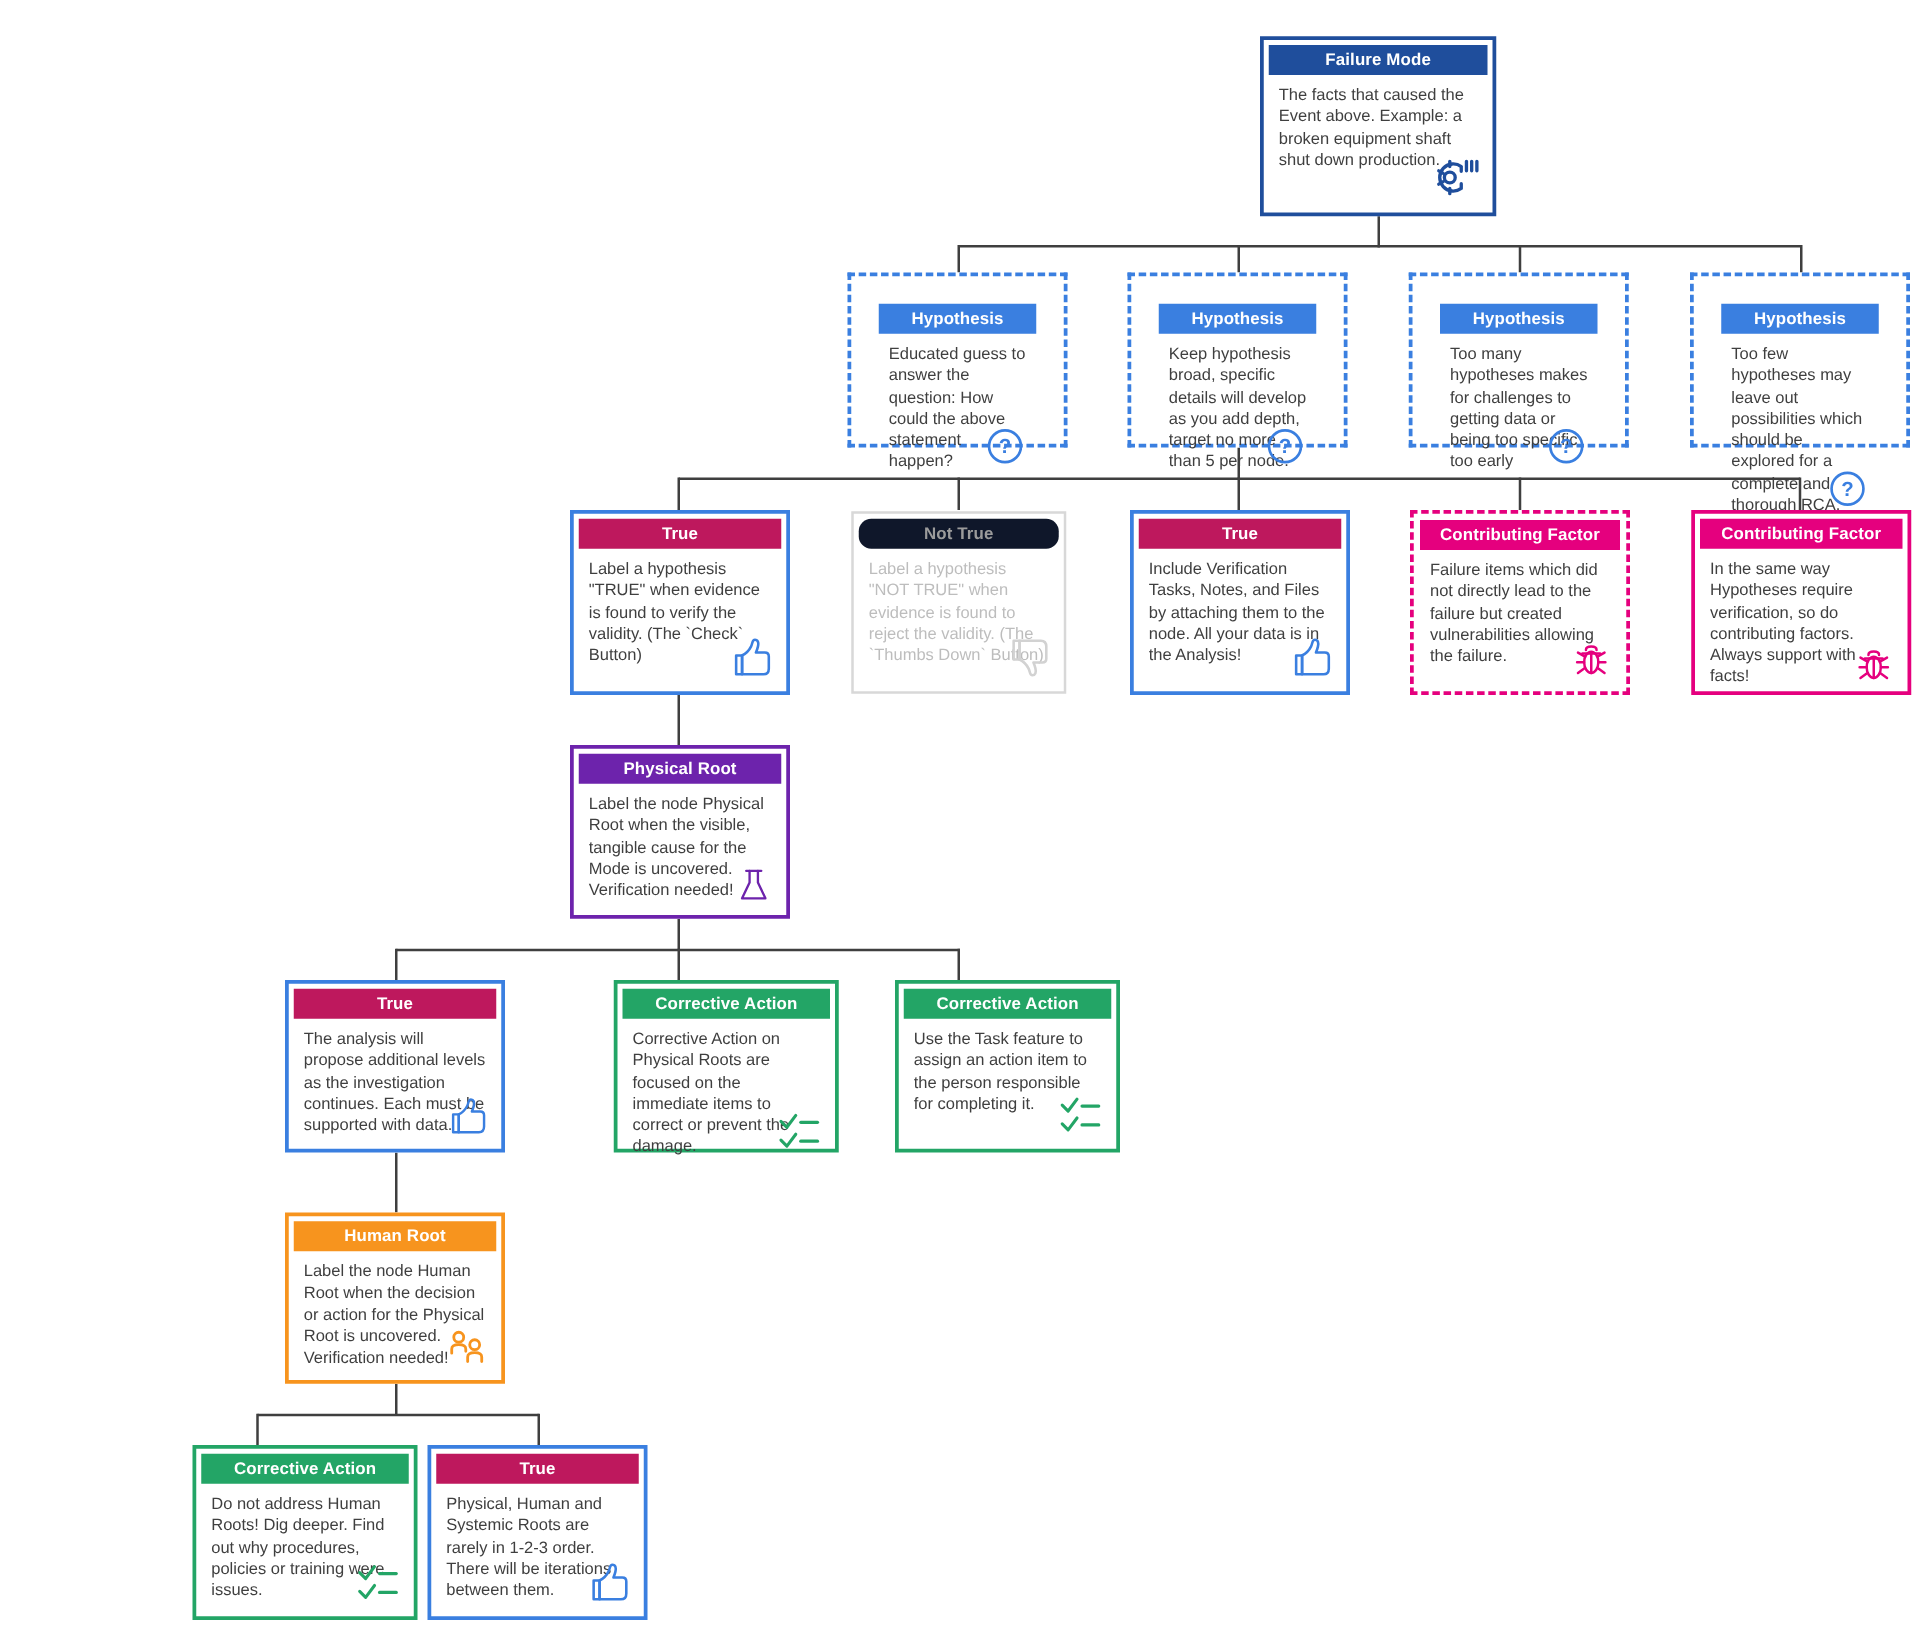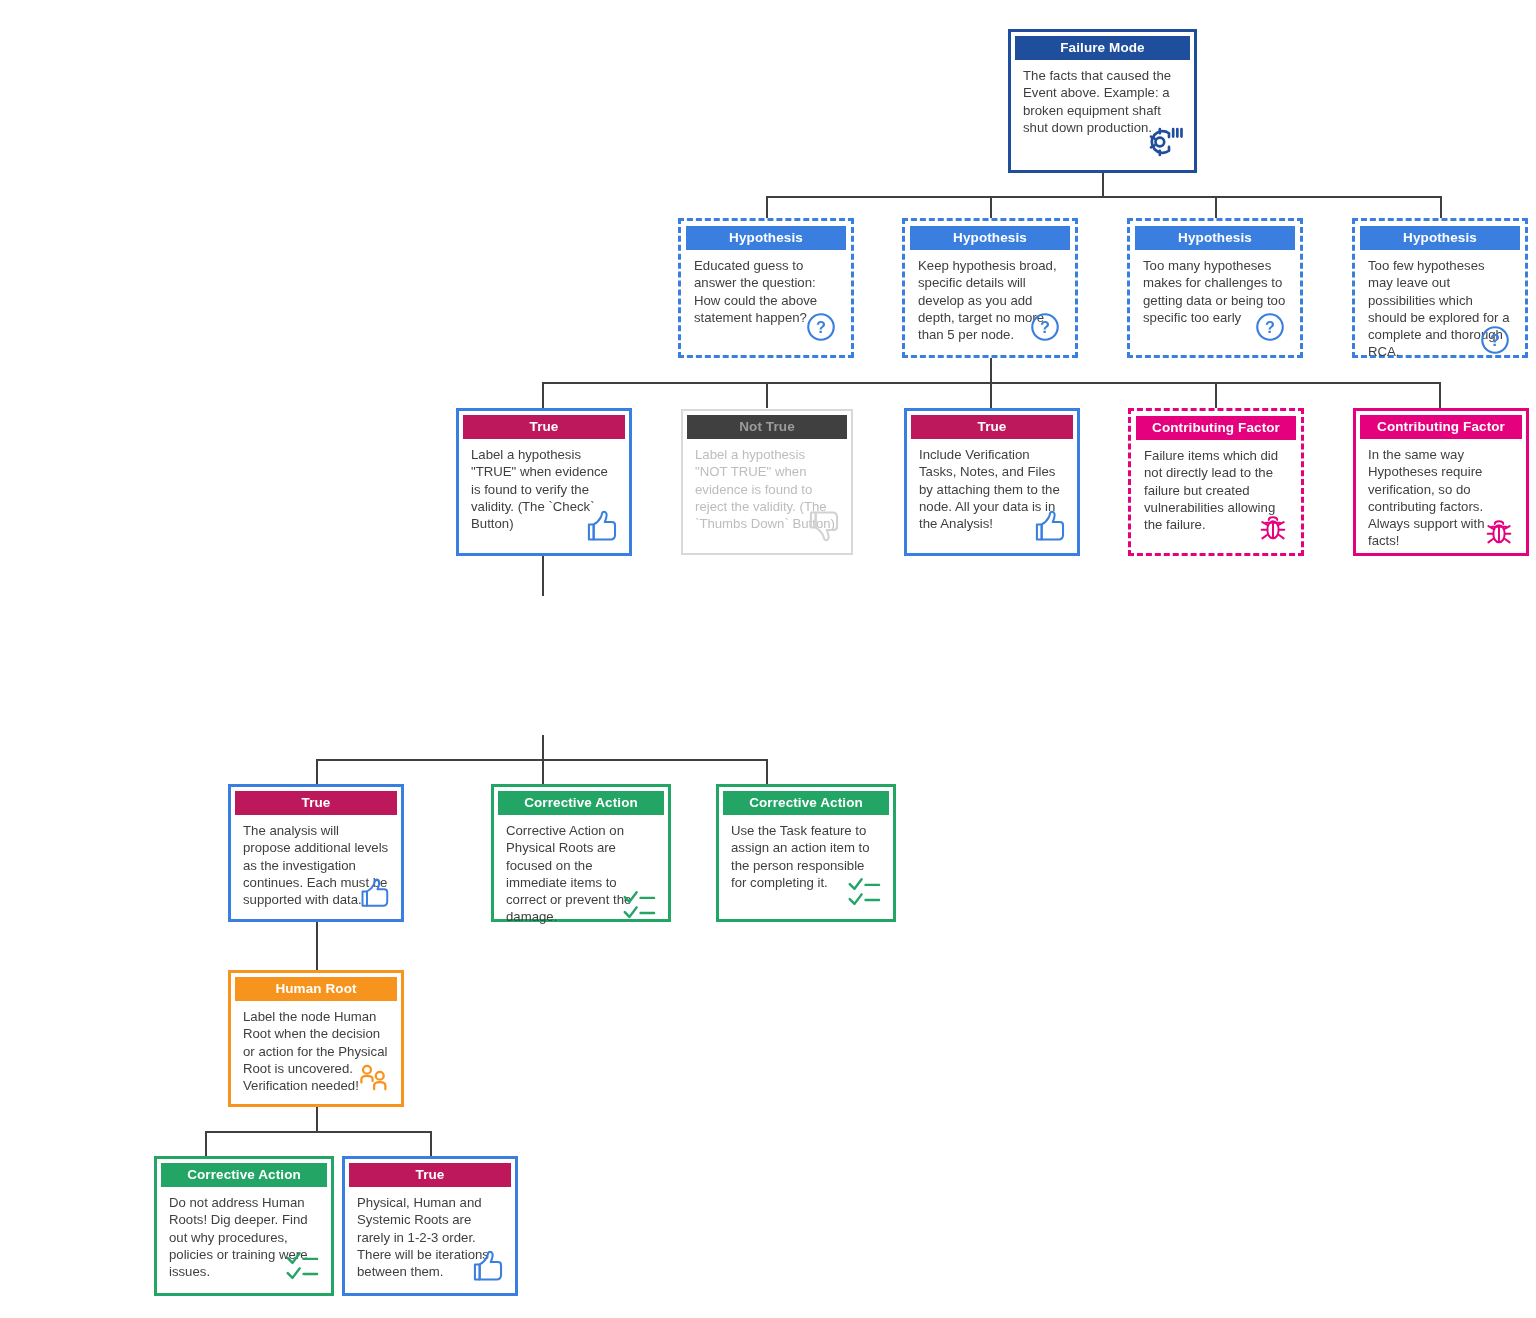--- a/index.html
+++ b/index.html
@@ -49,28 +49,28 @@
     position:absolute;
     right:6px;bottom:4px;
     width:40px;height:40px;
     display:block;
   }
 
   
   .v-failure{border-color:#1f4e9c;}
   .v-failure .hdr{background:#1f4e9c;}
 
-  .v-hyp{border:3px dashed #3a7fe0;padding:5px;}
+  .v-hyp{border:3px dashed #3a7fe0;padding:22px;}
   .v-hyp .hdr{background:#3a7fe0;}
 
   .v-true{border-color:#3a7fe0;}
   .v-true .hdr{background:#be185d;}
 
   .v-nottrue{border:2px solid #d8d8d8;}
-  .v-nottrue .hdr{background:#404040;color:#9b9b9b;}
+  .v-nottrue .hdr{background:#0f172a;color:#9b9b9b;border-radius:10px;}
   .v-nottrue .body{color:#bdbdbd;}
 
   .v-cf-dashed{border:3px dashed #e5007e;padding:5px;}
   .v-cf-dashed .hdr{background:#e5007e;}
 
   .v-cf{border-color:#e5007e;}
   .v-cf .hdr{background:#e5007e;}
 
   .v-proot{border-color:#6d23ac;}
   .v-proot .hdr{background:#6d23ac;}
@@ -233,20 +233,32 @@
           <path d="M18 14 C18 9 30 9 30 14"></path>
           <path d="M14 18 L34 18"></path>
           <ellipse cx="24" cy="28" rx="8" ry="12"></ellipse>
           <path d="M24 18 L24 40"></path>
           <path d="M16 21 L9 17 M32 21 L39 17 M16 28 L8 28 M32 28 L40 28 M16 35 L9 40 M32 35 L39 40"></path>
         </g>
       </svg>
     </div>
   </div>
 
+  <div class="node v-proot" style="left:456px;top:596px;width:176px;height:139px;">
+    <div class="hdr">Physical Root</div>
+    <div class="body">
+      <span>Label the node Physical Root when the visible, tangible cause for the Mode is uncovered. Verification needed!</span>
+      <svg class="icon" viewBox="0 0 48 48" style="width:32px;height:32px;">
+        <g fill="none" stroke="#6d23ac" stroke-width="2.8" stroke-linejoin="round" stroke-linecap="round">
+          <path d="M15 7 L33 7"></path>
+          <path d="M19 7 L19 21 L10 40 L38 40 L29 21 L29 7"></path>
+        </g>
+      </svg>
+    </div>
+  </div>
 
   <div class="node v-true" style="left:228px;top:784px;width:176px;height:138px;">
     <div class="hdr">True</div>
     <div class="body">
       <span>The analysis will propose additional levels as the investigation continues. Each must be supported with data.</span>
       <svg class="icon" viewBox="0 0 48 48" style="width:36px;height:36px;">
         <path d="M16 22 L16 41 L10 41 L10 22 Z" fill="none" stroke="#3a7fe0" stroke-width="2.6" stroke-linejoin="round"></path>
         <path d="M16 22 C16 22 22 19 25 13 C27 9 26 6 29 6 C32 6 33 9 32 13 C31.3 16 30 19 30 19 L39 19 C41.5 19 43 20.6 43 23 L43 35 C43 38.6 41 41 37.5 41 L16 41 Z" fill="none" stroke="#3a7fe0" stroke-width="2.6" stroke-linejoin="round"></path>
       </svg>
     </div>

